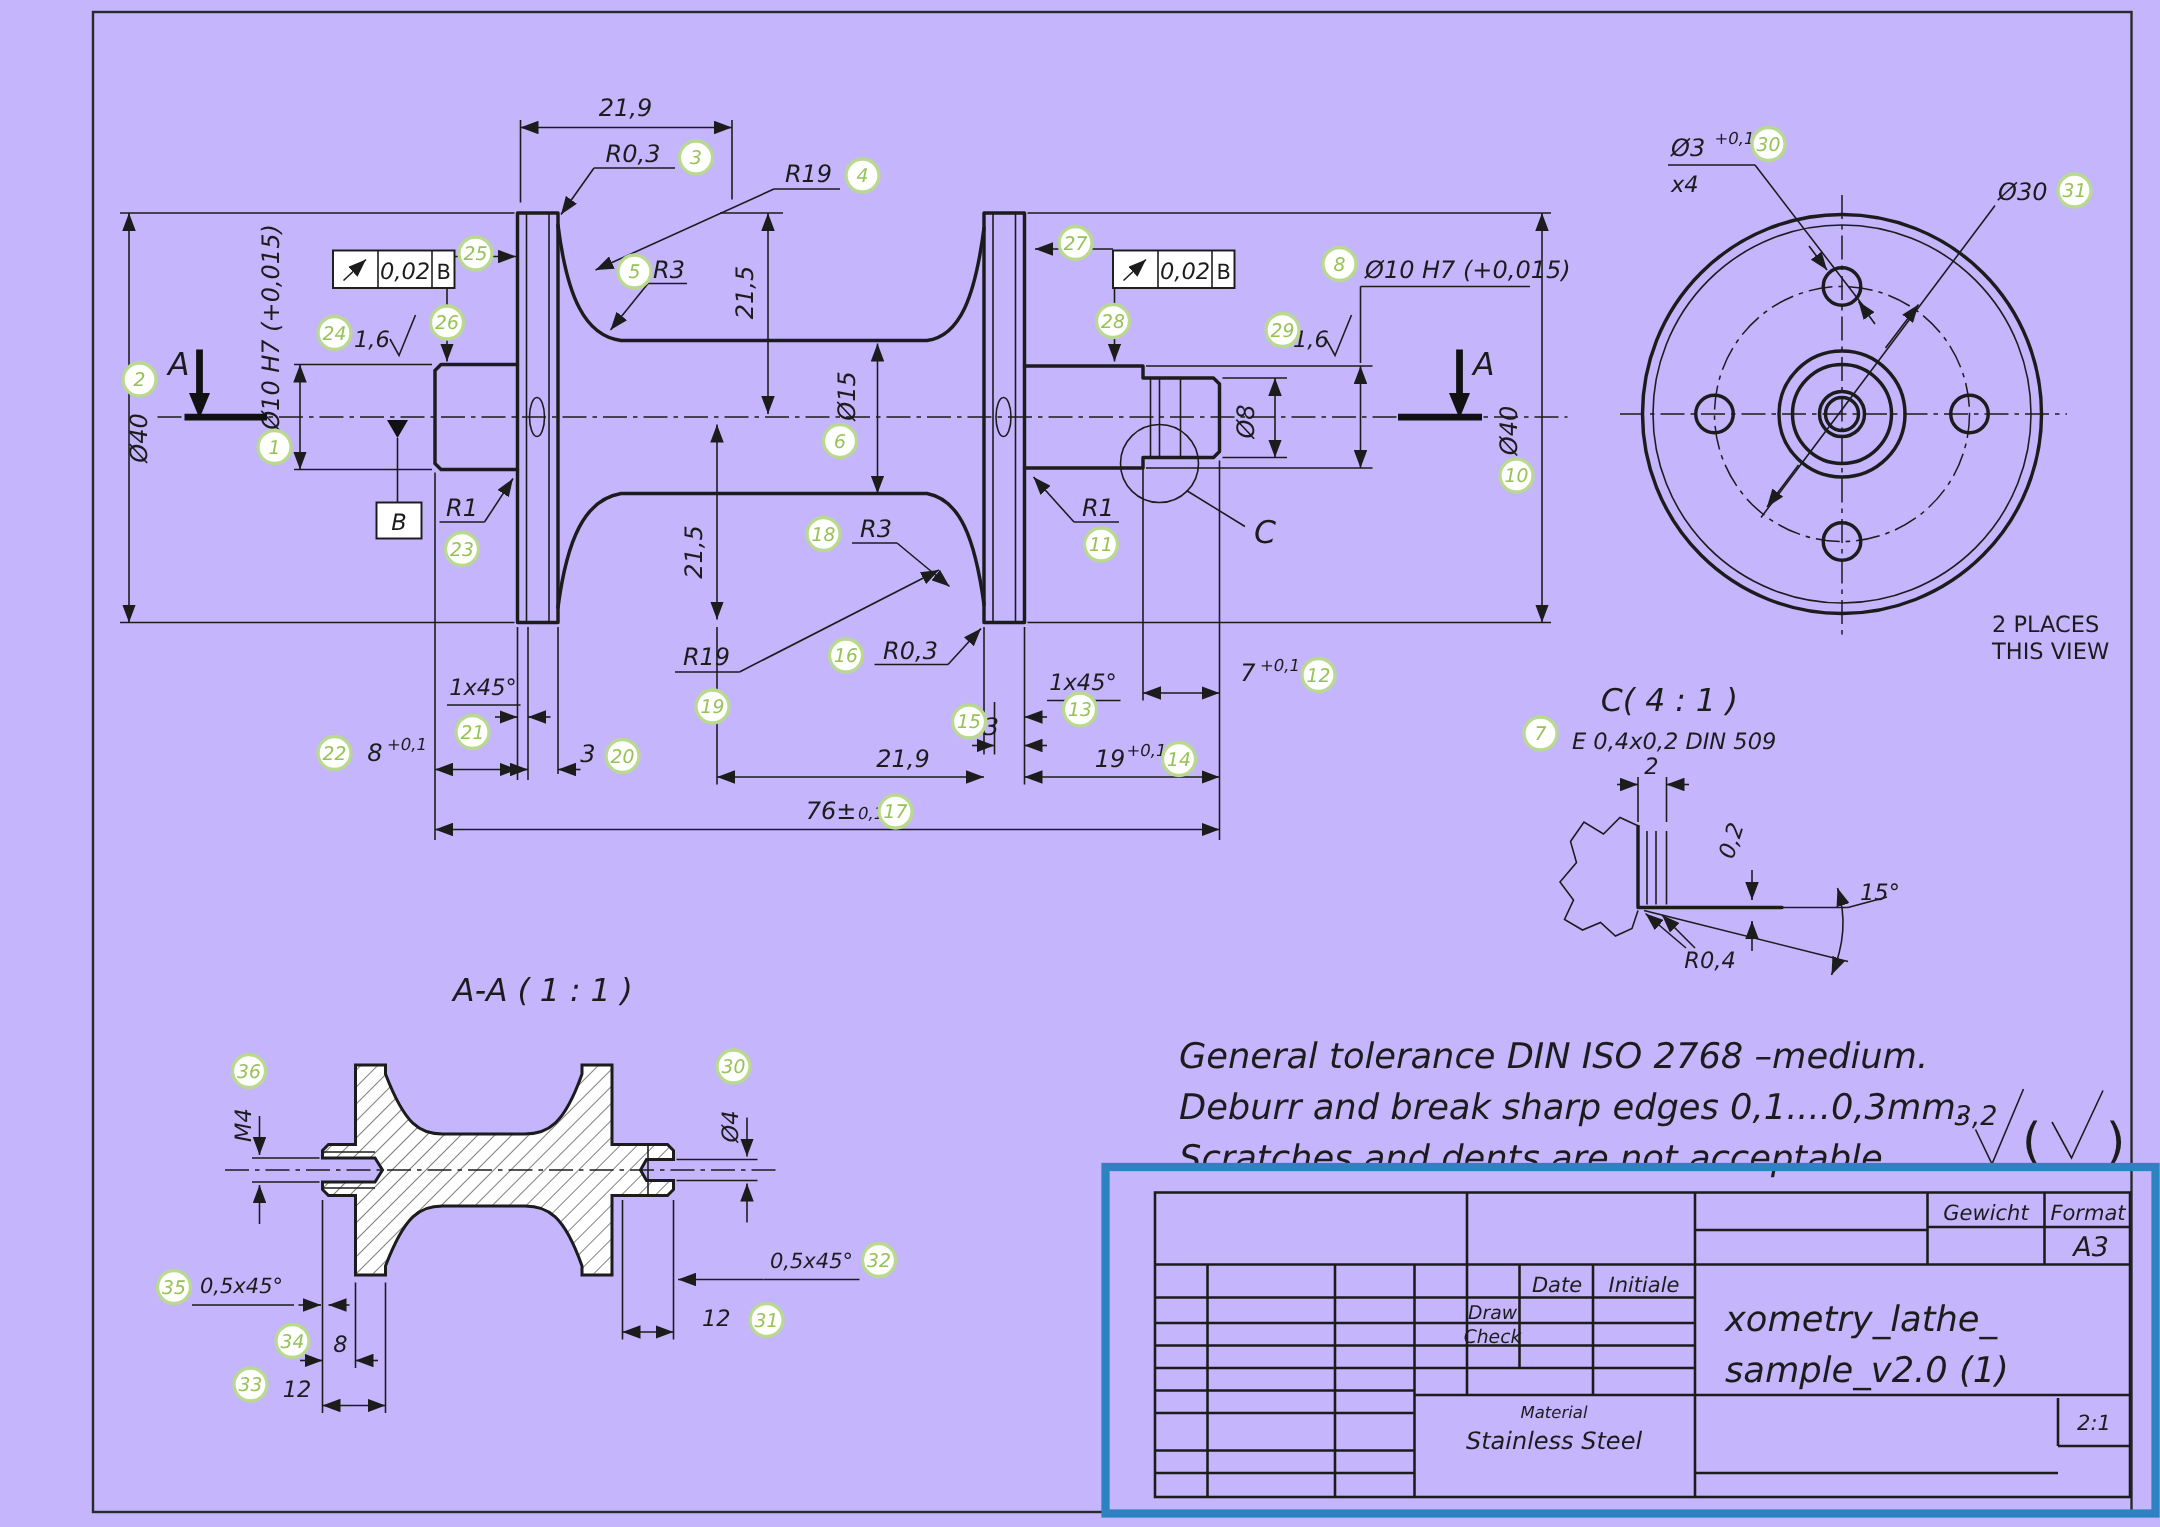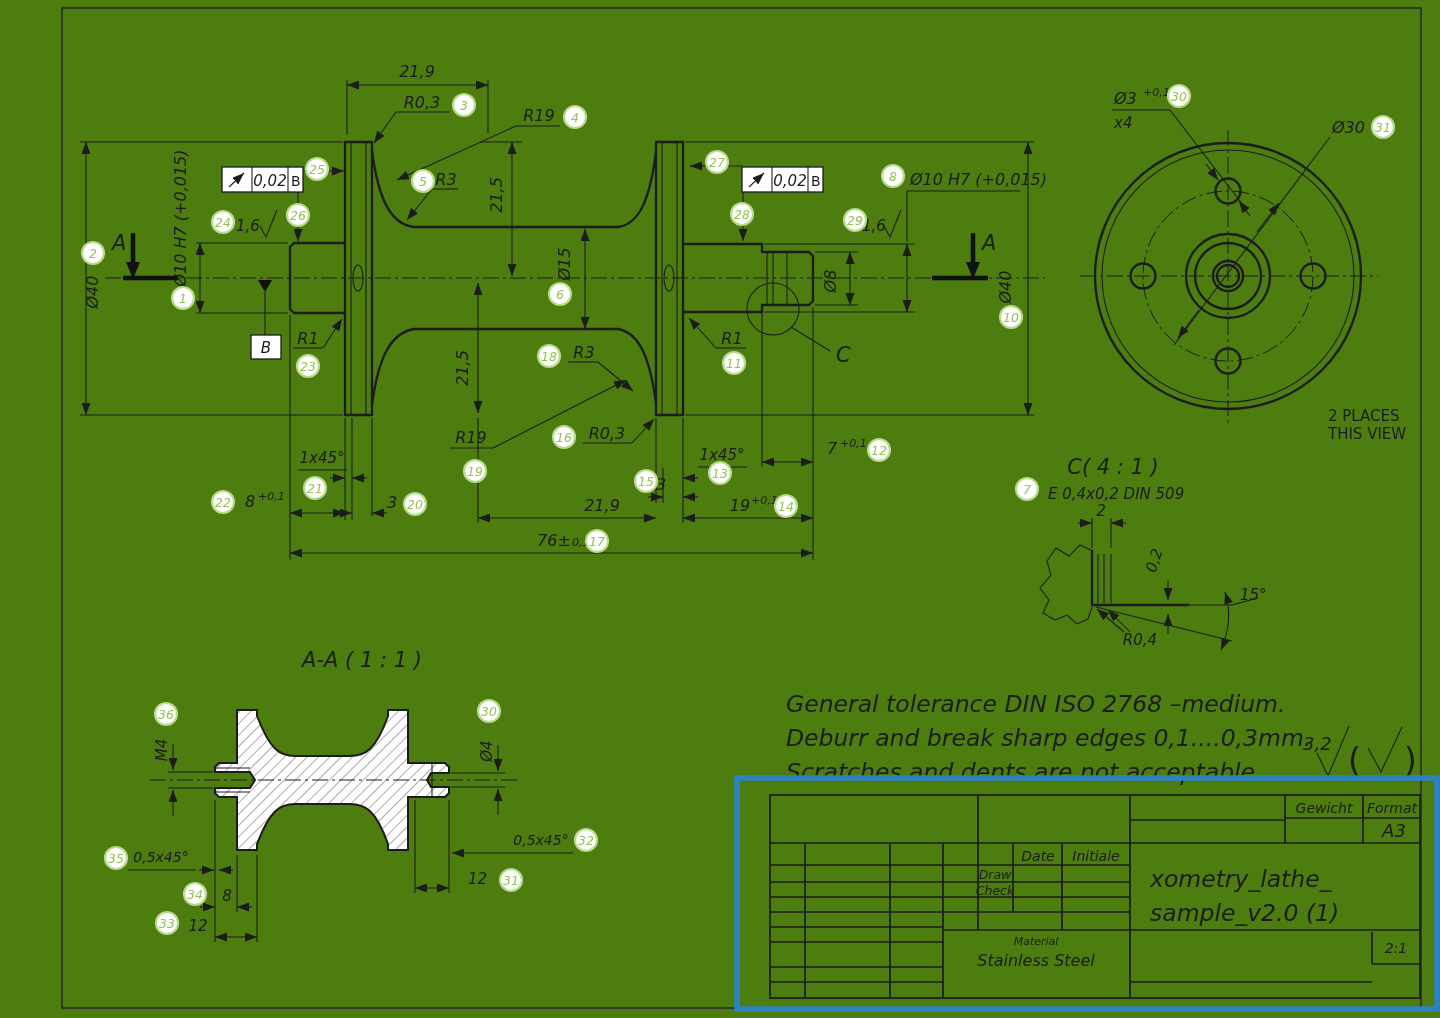--- a/index.html
+++ b/index.html
@@ -1,16 +1,16 @@
 <!DOCTYPE html>
 <html><head>
 <meta charset="utf-8">
 <style>
   html,body{margin:0;padding:0;background:#fff;}
-  .sheet{position:relative;width:1440px;height:1018px;background:#4d7c0f;overflow:hidden;}
+  .sheet{position:relative;width:1440px;height:1018px;background:#c4b5fd;overflow:hidden;}
   svg{position:absolute;left:0;top:0;}
   .ol{stroke:#1c1c1c;stroke-width:2.3;fill:none;stroke-linejoin:round;stroke-linecap:round}
   .tl{stroke:#1c1c1c;stroke-width:1.05;fill:none}
   .tm{stroke:#1c1c1c;stroke-width:1.7;fill:none}
   .cl{stroke:#1c1c1c;stroke-width:1;fill:none;stroke-dasharray:16 4 3 4}
   .thk{stroke:#111;stroke-width:4.5;fill:none}
   text{font-family:"DejaVu Sans",sans-serif;font-style:italic;fill:#1c1c1c}
   .d16{font-size:16px}.d15{font-size:15px}.d14{font-size:14px}.d12{font-size:12.5px}
   .d11{font-size:11px}.d18{font-size:18px}.d21{font-size:21px}.d23{font-size:23.5px}.d34{font-size:33px}
   .up{font-style:normal}

